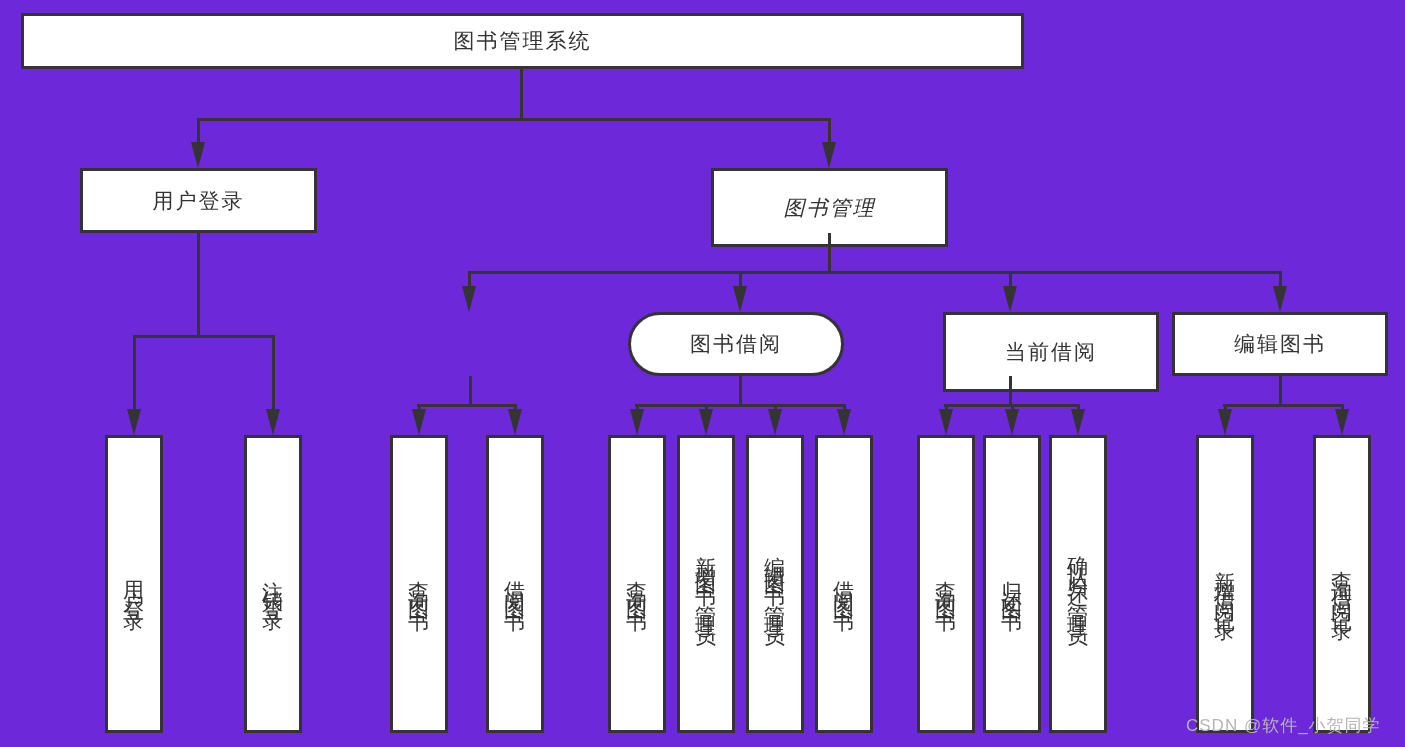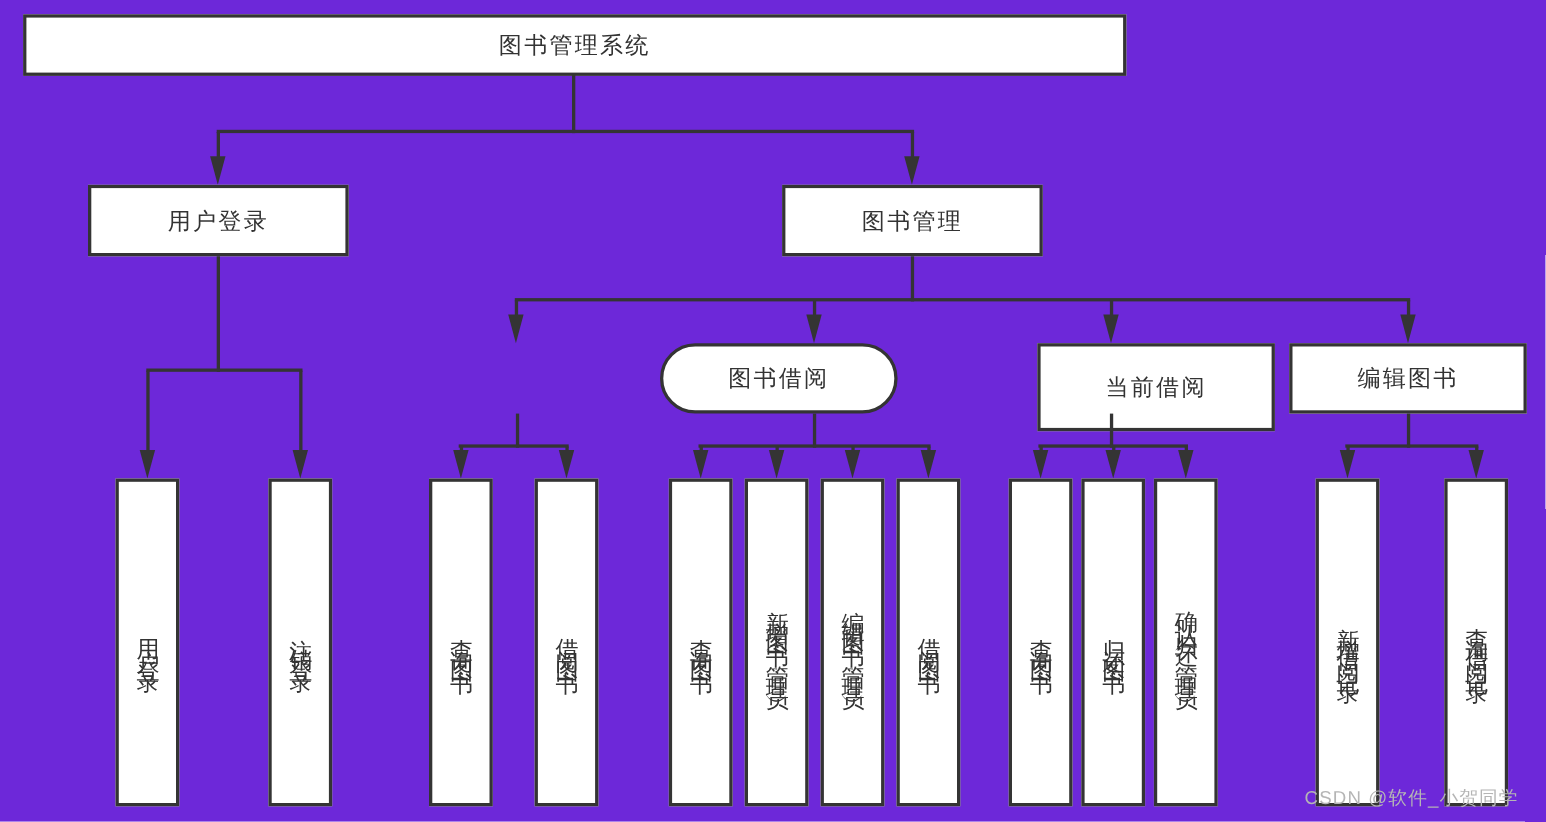--- a/index.html
+++ b/index.html
@@ -41,21 +41,21 @@
   <div class="vline" style="left:520px;top:68px;height:53px;"></div>
   <div class="hline" style="left:197px;top:118px;width:634px;"></div>
   <div class="vline" style="left:197px;top:120px;height:25px;"></div>
   <div class="vline" style="left:828px;top:120px;height:25px;"></div>
   <div class="arrow" style="left:191px;top:142px;"></div>
   <div class="arrow" style="left:822px;top:142px;"></div>
 
   <div class="box" style="left:80px;top:168px;width:237px;height:65px;">
     <span class="hlabel">用户登录</span>
   </div>
-  <div class="box" style="left:711px;top:168px;width:237px;height:65px;">
+  <div class="box" style="left:711px;top:168px;width:237px;height:79px;font-style:italic;">
     <span class="hlabel">图书管理</span>
   </div>
 
   <div class="vline" style="left:197px;top:233px;height:105px;"></div>
   <div class="hline" style="left:133px;top:335px;width:142px;"></div>
   <div class="vline" style="left:133px;top:337px;height:75px;"></div>
   <div class="vline" style="left:272px;top:337px;height:75px;"></div>
   <div class="arrow" style="left:127px;top:409px;"></div>
   <div class="arrow" style="left:266px;top:409px;"></div>
 
@@ -63,21 +63,21 @@
   <div class="hline" style="left:468px;top:271px;width:814px;"></div>
   <div class="vline" style="left:468px;top:273px;height:16px;"></div>
   <div class="vline" style="left:739px;top:273px;height:16px;"></div>
   <div class="vline" style="left:1009px;top:273px;height:16px;"></div>
   <div class="vline" style="left:1279px;top:273px;height:16px;"></div>
   <div class="arrow" style="left:462px;top:286px;"></div>
   <div class="arrow" style="left:733px;top:286px;"></div>
   <div class="arrow" style="left:1003px;top:286px;"></div>
   <div class="arrow" style="left:1273px;top:286px;"></div>
 
-  <div class="box" style="left:600px;top:312px;width:216px;height:64px;border-radius:32px;">
+  <div class="box" style="left:628px;top:312px;width:216px;height:64px;border-radius:32px;">
     <span class="hlabel">图书借阅</span>
   </div>
   <div class="box" style="left:943px;top:312px;width:216px;height:80px;text-align:center;">
     <span class="hlabel">当前借阅</span>
   </div>
   <div class="box" style="left:1172px;top:312px;width:216px;height:64px;">
     <span class="hlabel">编辑图书</span>
   </div>
 
   <div class="vline" style="left:469px;top:376px;height:31px;"></div>

